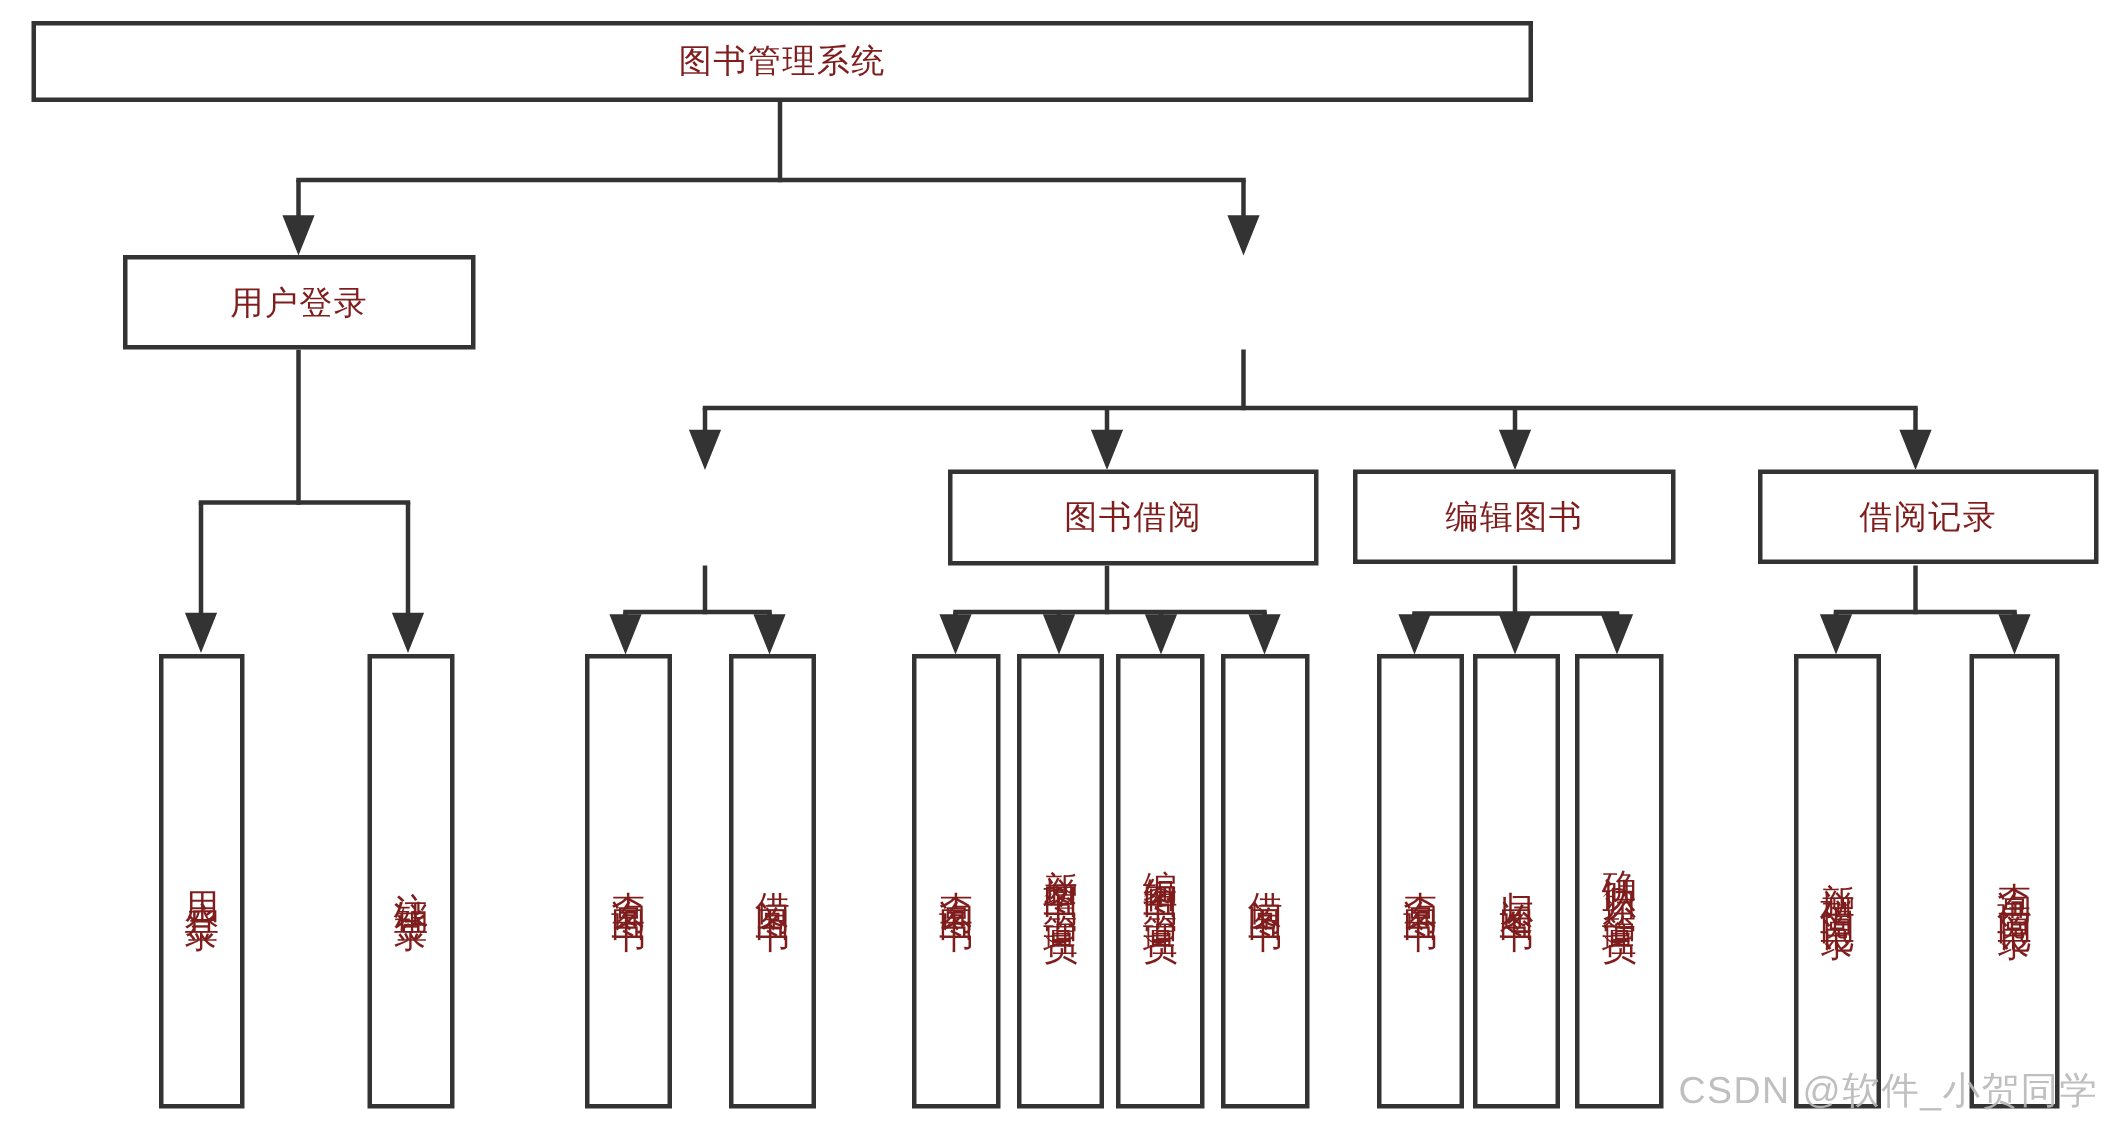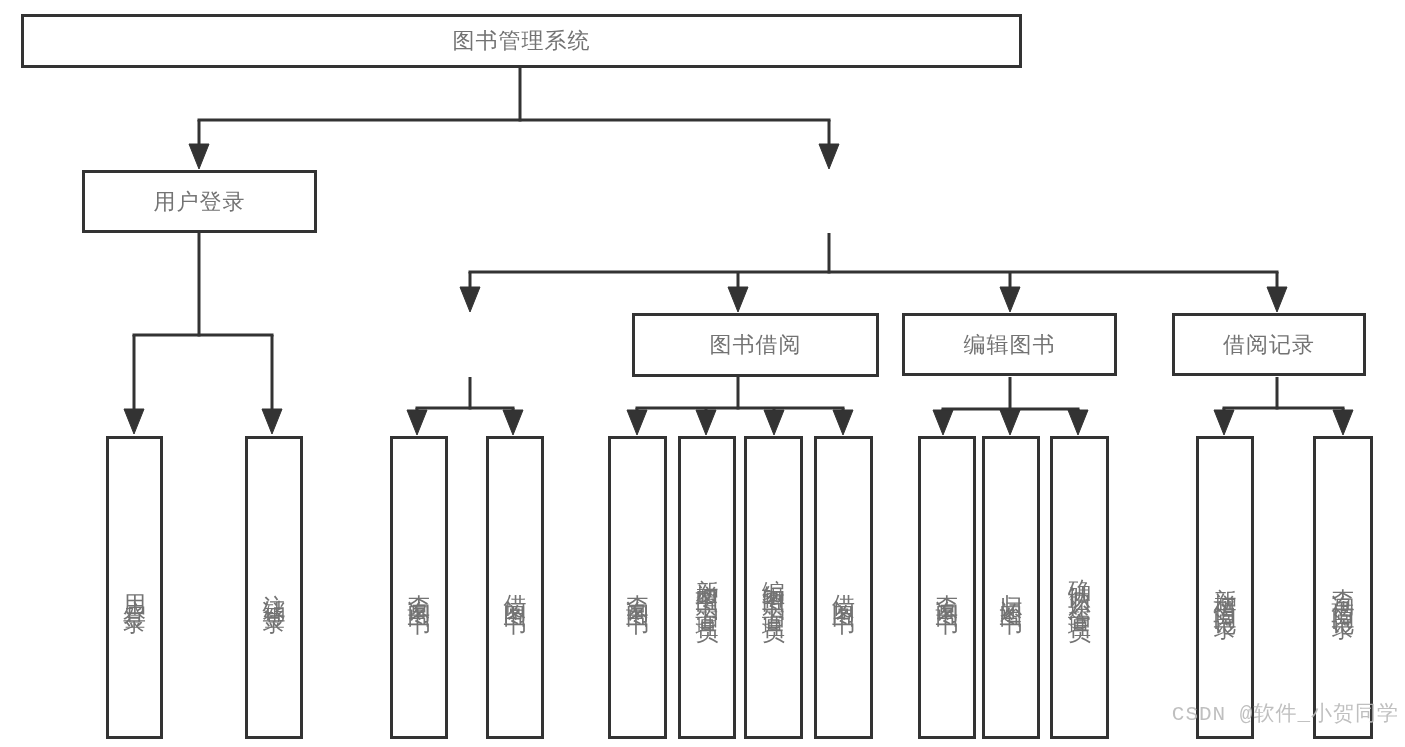--- a/index.html
+++ b/index.html
@@ -7,32 +7,31 @@
     position:relative;width:1405px;height:747px;background:#ffffff;overflow:hidden;
     font-family:"Liberation Sans","DejaVu Sans",sans-serif;
   }
   #connectors{position:absolute;left:0;top:0;z-index:1;}
   #connectors line{stroke:#333333;stroke-width:3;}
   #connectors polygon{fill:#333333;stroke:#333333;}
   .box{
     position:absolute;box-sizing:border-box;z-index:2;
     border:3px solid #333333;background:#ffffff;
     display:flex;align-items:center;justify-content:center;
-    color:#737373;
+    color:#7f1d1d;
   }
   .hbox{font-size:22px;letter-spacing:1px;}
   .vbox{
     writing-mode:vertical-rl;text-orientation:mixed;
     font-size:23px;letter-spacing:6px;line-height:1;
   }
   #watermark{
-    position:absolute;right:6px;bottom:20px;z-index:3;
-    font-size:21px;color:#b9b9b9;opacity:0.9;letter-spacing:1px;
+    position:absolute;right:6px;bottom:4px;z-index:3;
+    font-size:25px;color:#b9b9b9;opacity:0.9;letter-spacing:1px;
     white-space:nowrap;
-    font-family:Liberation Mono, monospace;
   }
 </style>
 </head>
 <body>
 
 <div id="stage">
 
   <svg id="connectors" width="1405" height="747">
 
     <line x1="520" y1="68" x2="520" y2="121.5"></line>
@@ -102,21 +101,21 @@
   <div class="box hbox" style="left:82px;top:170px;width:235px;height:63px">
     <span>用户登录</span>
   </div>
 
   <div class="box hbox" style="left:632px;top:313px;width:247px;height:64px">
     <span>图书借阅</span>
   </div>
   <div class="box hbox" style="left:902px;top:313px;width:215px;height:63px">
     <span>编辑图书</span>
   </div>
-  <div class="box hbox" style="left:1172px;top:313px;width:194px;height:63px">
+  <div class="box hbox" style="left:1172px;top:313px;width:227px;height:63px">
     <span>借阅记录</span>
   </div>
 
   <div class="box vbox" style="left:106px;top:436px;width:57px;height:303px">
     <span>用户登录</span>
   </div>
   <div class="box vbox" style="left:245px;top:436px;width:58px;height:303px">
     <span>注销登录</span>
   </div>
 

